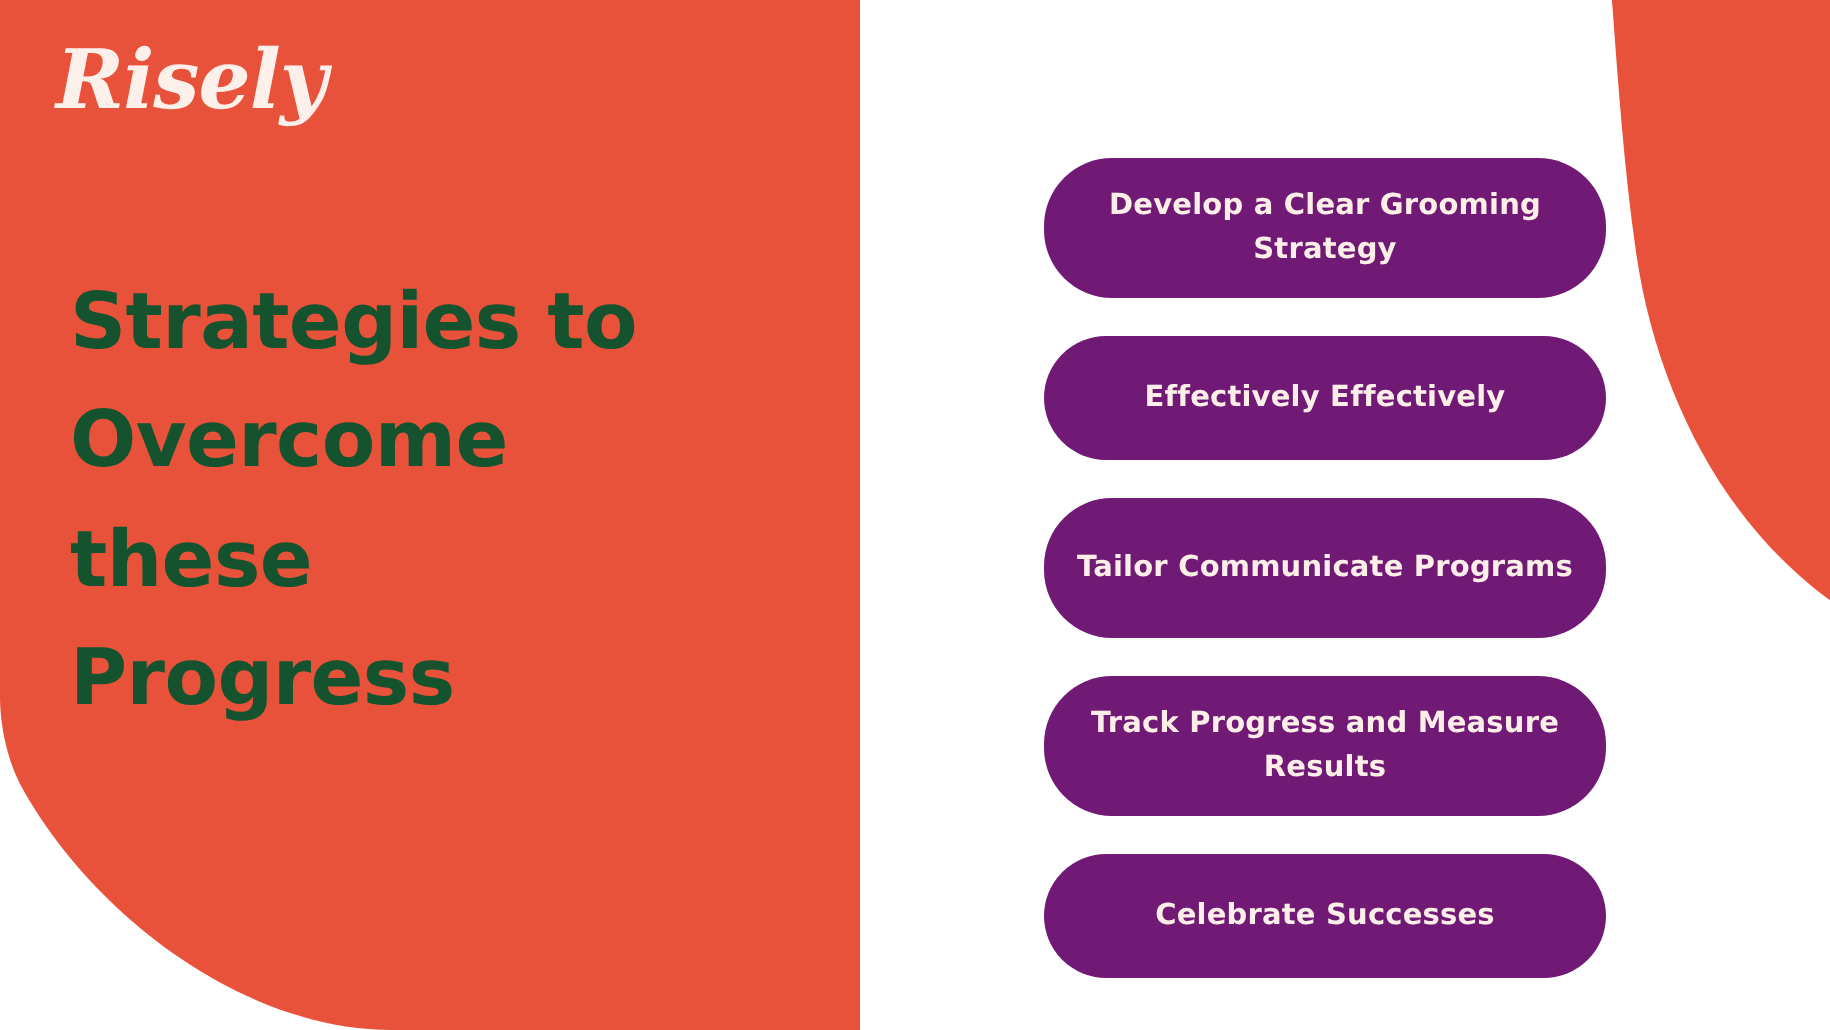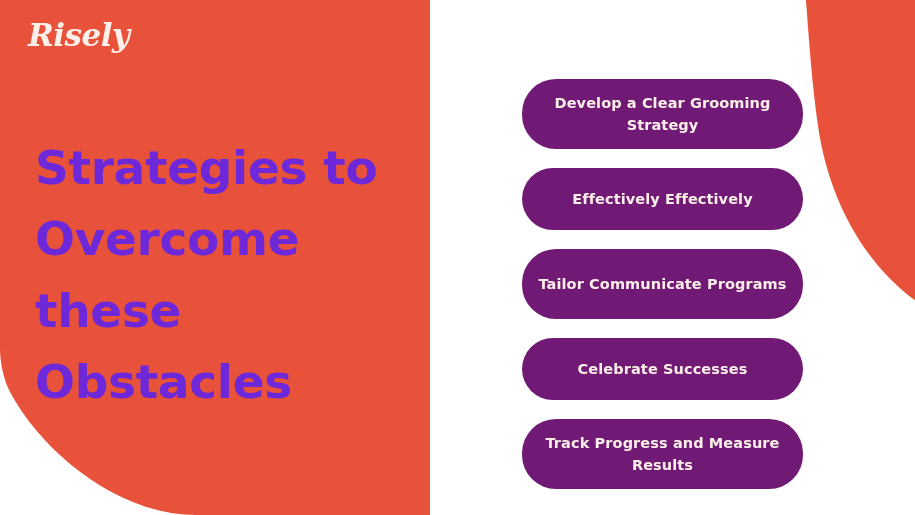--- a/index.html
+++ b/index.html
@@ -28,38 +28,38 @@
     display: block;
   }
   
   #logo {
     position: absolute;
     left: 28px;
     top: 20px;
     font-family: "DejaVu Serif", serif;
     font-style: italic;
     font-weight: 700;
-    font-size: 31px;
+    font-size: 41px;
     letter-spacing: -0.5px;
     color: #fdf0eb;
     line-height: 1;
     z-index: 5;
     white-space: nowrap;
   }
   
   #headline {
     position: absolute;
     left: 35px;
     top: 132px;
     width: 350px;
     z-index: 5;
-    color: #6d28d9;
+    color: #14532d;
     font-family: "DejaVu Sans", sans-serif;
     font-weight: 700;
-    font-size: 47px;
+    font-size: 39px;
     line-height: 1.52;
     letter-spacing: -0.3px;
   }
   
   #pill-list {
     position: absolute;
     left: 522px;
     top: 79px;
     width: 281px;
     z-index: 6;
@@ -104,34 +104,34 @@
              C 862,262 828,196 818,126
              C 812,84 809,41 806,0 Z"></path>
   </svg>
 
   <div id="logo">Risely</div>
 
   <div id="headline">
     <div>Strategies to</div>
     <div>Overcome</div>
     <div>these</div>
-    <div>Obstacles</div>
+    <div>Progress</div>
   </div>
 
   <div id="pill-list">
     <div class="pill tall">
       <span>Develop a Clear Grooming Strategy</span>
     </div>
     <div class="pill">
       <span>Effectively Effectively</span>
     </div>
     <div class="pill tall">
       <span>Tailor Communicate Programs</span>
     </div>
+    <div class="pill tall">
+      <span>Track Progress and Measure Results</span>
+    </div>
     <div class="pill">
       <span>Celebrate Successes</span>
-    </div>
-    <div class="pill tall">
-      <span>Track Progress and Measure Results</span>
     </div>
   </div>
 
 </div>
 
 </body></html>

